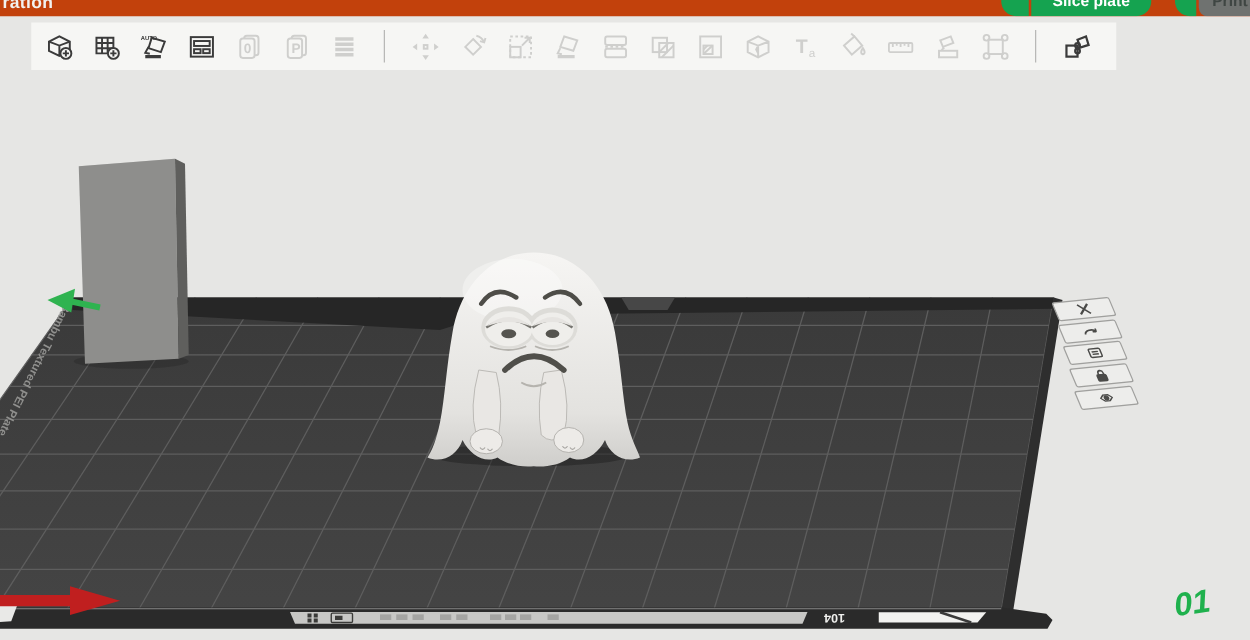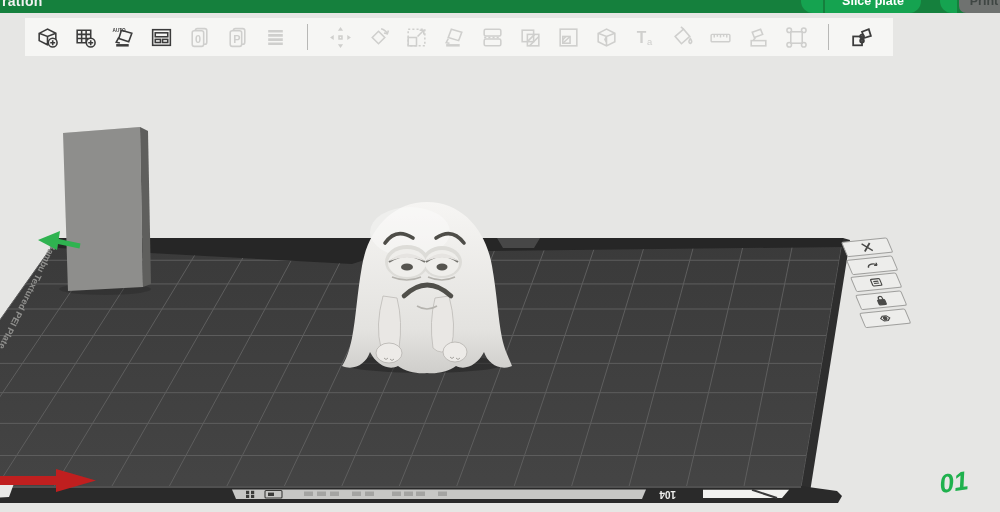--- a/index.html
+++ b/index.html
@@ -1,18 +1,18 @@
 <!DOCTYPE html>
 <html><head>
 <meta charset="utf-8">
 <style>
   html,body{margin:0;padding:0;background:#cfcfcd;font-family:"Liberation Sans",sans-serif;}
   .stage{position:relative;width:1000px;height:512px;overflow:hidden;background:#e6e6e4;}
   
-  .header{position:absolute;left:0;top:0;width:1000px;height:13px;background:#15803d;overflow:hidden;z-index:30;}
+  .header{position:absolute;left:0;top:0;width:1000px;height:13px;background:#c2410c;overflow:hidden;z-index:30;}
   .app-title{position:absolute;left:2px;top:-7px;color:#f2f2f1;font-size:14px;font-weight:bold;letter-spacing:.3px;}
   .pill{position:absolute;top:-11px;height:24px;line-height:24px;text-align:center;font-size:12.5px;font-weight:bold;color:#fff;}
   .pill.green{background:#15a350;}
   .pill.grey{background:#6f7270;color:#3f4643;}
   .cap-l{border-radius:12px 0 0 12px;}
   .cap-r{border-radius:0 12px 12px 0;}
   .cap-sl{border-radius:7px 0 0 7px;}
   
   .toolbar{position:absolute;left:25px;top:18px;width:868px;height:38px;background:#f6f6f4;display:flex;align-items:center;padding-left:9px;box-sizing:border-box;gap:12px;z-index:20;}
   .tb-btn{width:26px;height:26px;display:flex;align-items:center;justify-content:center;color:#3b3b3b;}

